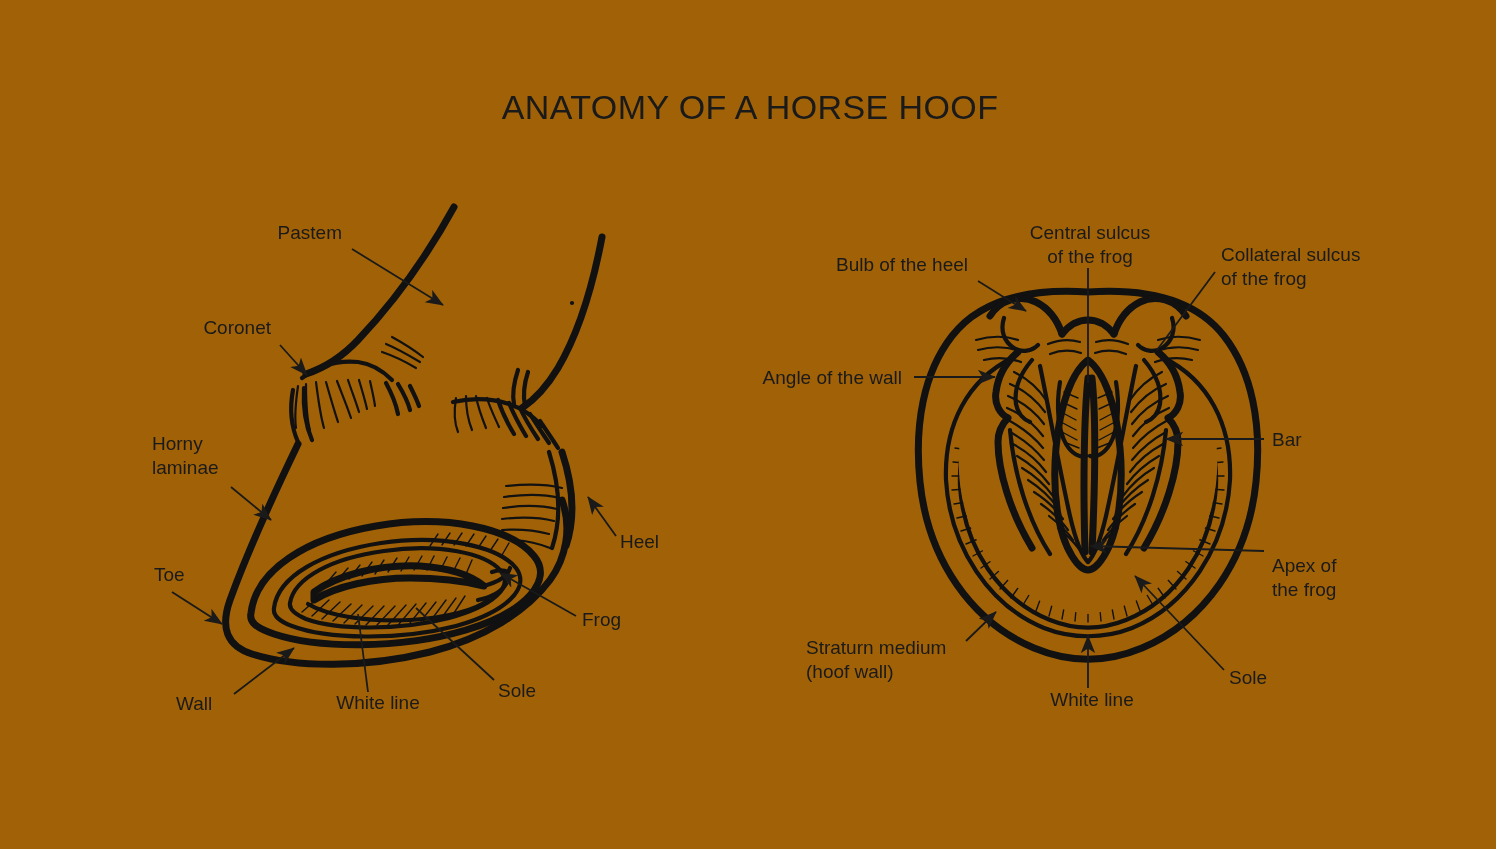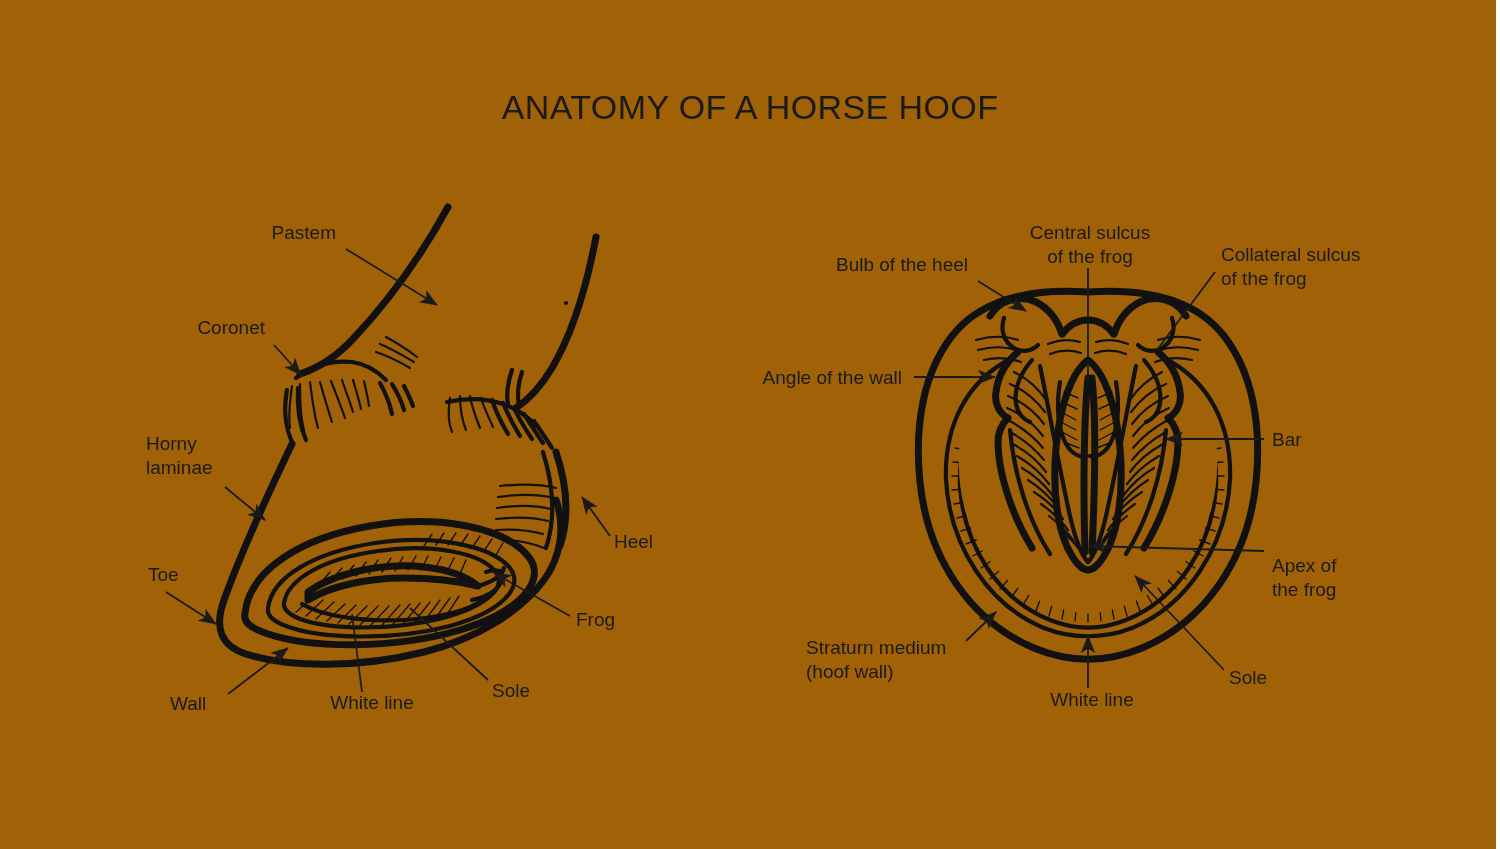--- a/index.html
+++ b/index.html
@@ -29,21 +29,21 @@
     font-weight: 400;
     letter-spacing: 0.4px;
     color: #1a1a1a;
     white-space: pre;
   }
   .figure {
     position: absolute;
     top: 0;
     height: 849px;
   }
-  #figure-left  { left: 0px;   width: 760px; }
+  #figure-left  { left: 6px;   width: 760px; }
   #figure-right { left: 720px; width: 780px; text-decoration: underline; }
   .figure svg { display: block; width: 100%; height: 100%; }
 
   
   .lbl {
     font-family: "Liberation Sans", sans-serif;
     font-size: 19px;
     fill: #1a1a1a;
   }
   .lbl.anchor-end   { text-anchor: end; }

